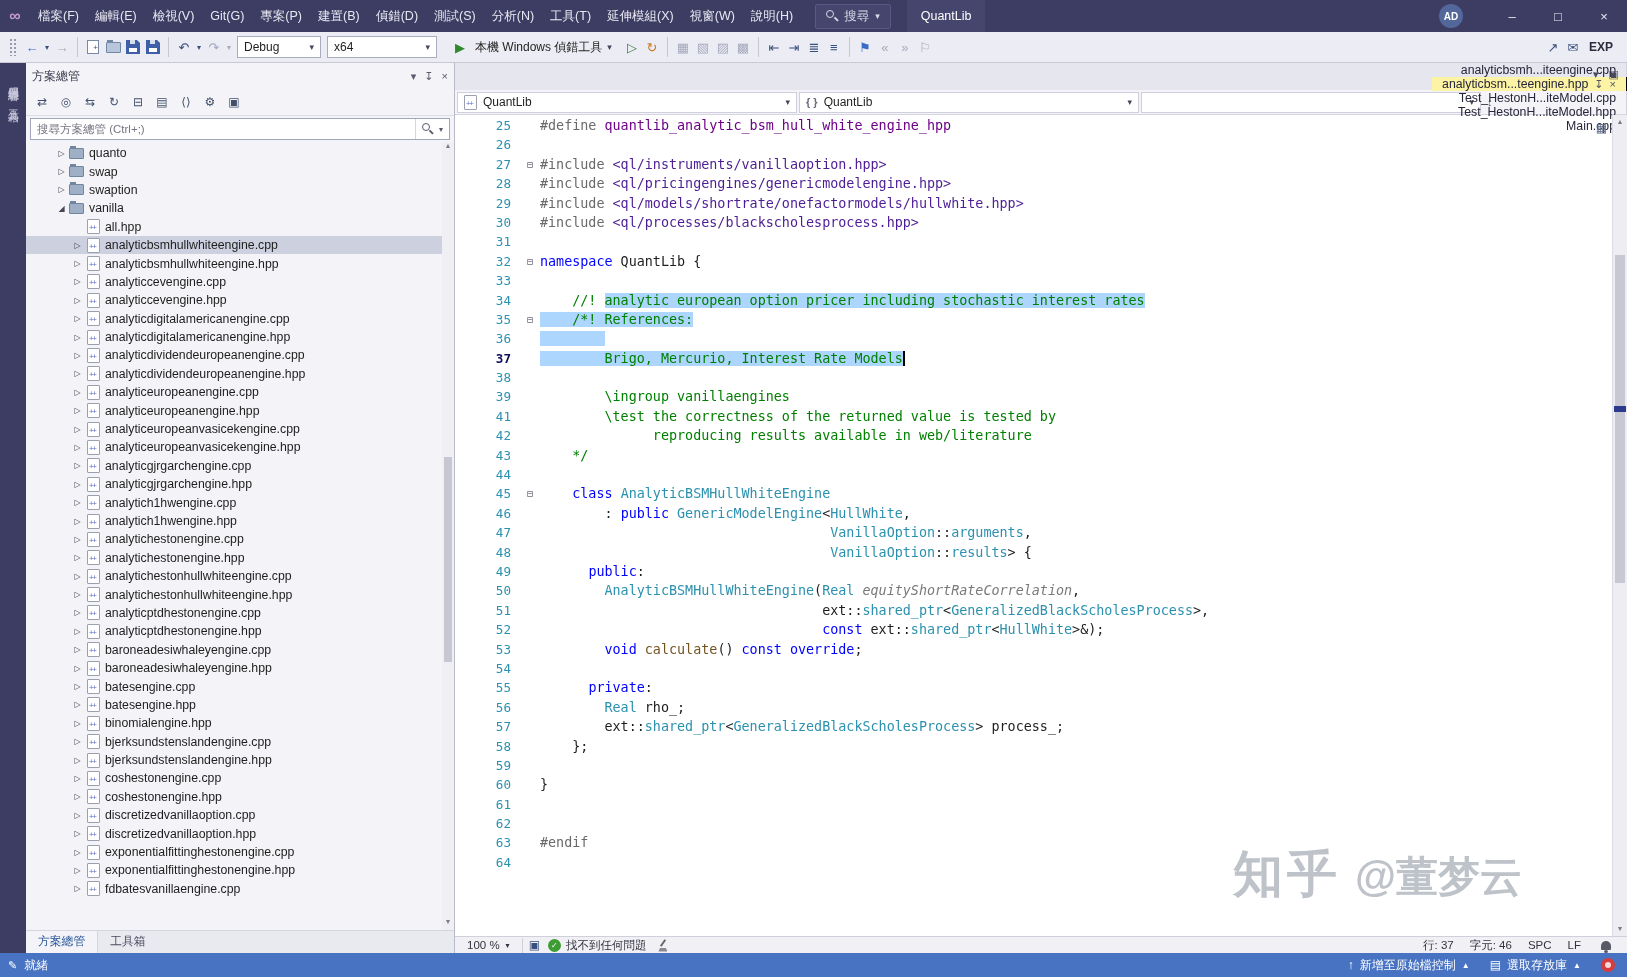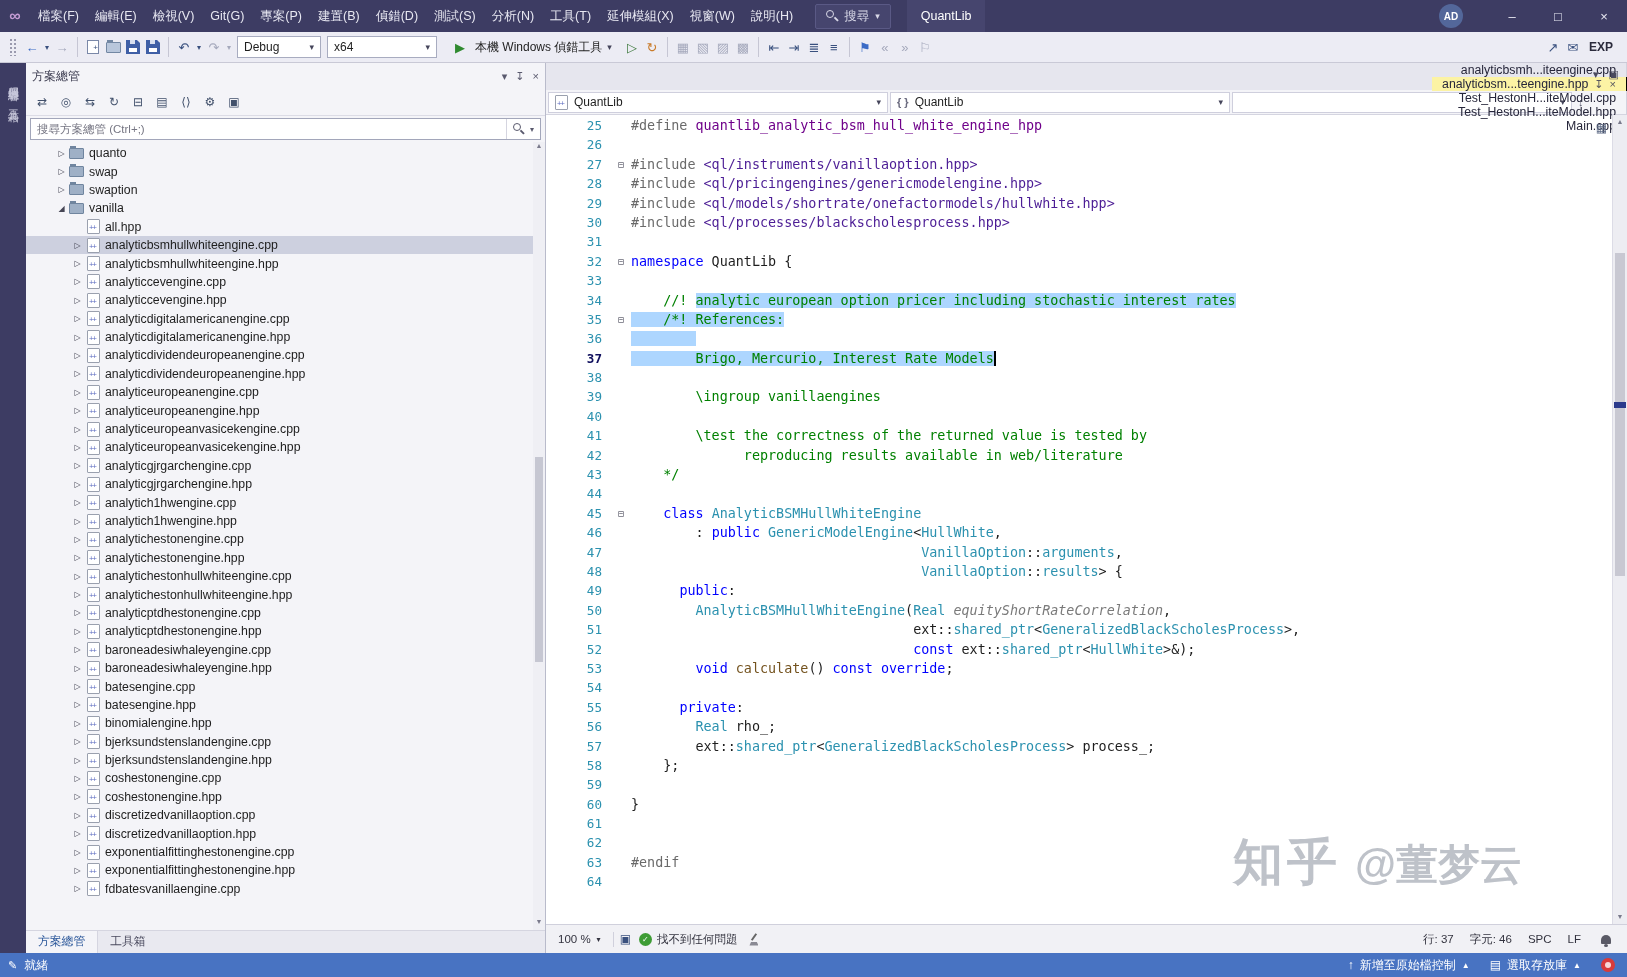--- a/index.html
+++ b/index.html
@@ -39,21 +39,21 @@
   .foic-open { width:15px; height:11px; background:#B8C6DB; border:1px solid #7287A3; border-radius:1px; position:relative; }
   .foic-open::before { content:""; position:absolute; top:-3px; left:0; width:6px; height:2px; background:#7287A3; }
   .exp-label { font-weight:bold; font-size:12px; color:#2B2B3C; margin:0 10px 0 6px; }
 
   
   .main { position:absolute; top:63px; bottom:24px; left:0; right:0; display:flex; }
   .activity { width:26px; background:#3D3C63; display:flex; flex-direction:column; align-items:center; padding-top:6px; }
   .vtab { writing-mode:vertical-rl; font-size:11px; color:#C9C9DC; padding:9px 0; letter-spacing:1px; }
 
   
-  .explorer { width:520px; background:#F4F4F8; border-right:1px solid #B9BBCB; display:flex; flex-direction:column; }
+  .explorer { width:429px; background:#F4F4F8; border-right:1px solid #B9BBCB; display:flex; flex-direction:column; }
   .xheader { height:26px; display:flex; align-items:center; padding:0 6px; font-size:12px; color:#3B3B4F; }
   .xheader .hicons { margin-left:auto; display:flex; gap:8px; color:#5A5A6E; font-size:11px; }
   .xtoolbar { height:27px; display:flex; align-items:center; gap:4px; padding:0 6px; border-bottom:1px solid #DCDCE6; }
   .xicon { min-width:20px; height:20px; display:flex; align-items:center; justify-content:center; font-size:12px; color:#41506B; }
   .xsearch { height:26px; padding:2px 4px; display:flex; }
   .xsearch .sbox { flex:1; display:flex; align-items:center; border:1px solid #A2A6BA; background:#FFFFFF; }
   .xsearch input { flex:1; border:none; outline:none; font-family:"Liberation Sans",sans-serif; font-size:11.5px; padding:0 6px; color:#1E1E1E; background:transparent; }
   .xsearch input::placeholder { color:#767683; }
   .xsearch .sic { display:flex; align-items:center; gap:5px; padding:0 6px; border-left:1px solid #D5D5E0; color:#5A5A6E; height:100%; }
   .tree { flex:1; position:relative; overflow:hidden; padding-top:2px; }
@@ -100,21 +100,21 @@
   .caret { display:inline-block; width:2px; height:15px; background:#000; vertical-align:middle; margin-left:0px; }
   .watermark { position:absolute; right:105px; bottom:28px; color:#BEC2C9; font-weight:bold; display:flex; align-items:baseline; gap:14px; pointer-events:none; }
   .watermark .wm-brand { font-size:50px; letter-spacing:4px; }
   .watermark .wm-handle { font-size:42px; }
   .vscroll { width:15px; background:#EDEDF2; border-left:1px solid #DCDCE6; position:relative; flex:none; }
   .vscroll .sarr { position:absolute; left:0; right:0; height:14px; font-size:7px; text-align:center; color:#7A7A8C; line-height:14px; }
   .vscroll .thumb { position:absolute; left:2px; right:2px; top:17%; height:40%; background:#C8C8D2; }
   .vscroll .caretmark { position:absolute; left:1px; right:1px; top:35.5%; height:6px; background:#2B3A8C; }
   .editor-opts { position:absolute; right:20px; top:6px; color:#5F6C86; font-size:12px; }
 
-  .editor-status { height:29px; background:#F1F1F5; border-top:1px solid #D0D0DC; display:flex; align-items:center; font-size:11.5px; color:#33333F; padding:0 6px; }
+  .editor-status { height:17px; background:#F1F1F5; border-top:1px solid #D0D0DC; display:flex; align-items:center; font-size:11.5px; color:#33333F; padding:0 6px; }
   .zoom { display:flex; align-items:center; gap:6px; padding:0 6px; }
   .zoom .chev { font-size:8px; }
   .esep { width:1px; height:15px; background:#D0D0DC; margin:0 6px; }
   .okdot { width:13px; height:13px; border-radius:50%; background:#3E9C35; color:#FFF; font-size:8px; display:flex; align-items:center; justify-content:center; margin-right:5px; }
   .health { display:flex; align-items:center; }
   .broom { width:13px; height:13px; position:relative; margin:0 10px; }
   .broom::before { content:""; position:absolute; left:6px; top:0; width:2px; height:8px; background:#666; transform:rotate(35deg); }
   .broom::after { content:""; position:absolute; left:2px; bottom:0; width:9px; height:4px; background:#8A8A94; clip-path:polygon(0 100%,20% 0,80% 0,100% 100%); }
   .es-right { margin-left:auto; display:flex; align-items:center; gap:16px; padding-right:10px; }
   .bell { position:relative; width:10px; height:9px; background:#5A5A66; border-radius:5px 5px 1px 1px; margin-left:4px; }
@@ -534,21 +534,20 @@
             <div class="code-line"><span class="bp"></span><span class="ln">30</span><span class="foldc"></span><span class="ctext"><span class="tk-d">#include </span><span class="tk-s">&lt;ql/processes/blackscholesprocess.hpp&gt;</span></span></div>
             <div class="code-line"><span class="bp"></span><span class="ln">31</span><span class="foldc"></span><span class="ctext"></span></div>
             <div class="code-line"><span class="bp"></span><span class="ln">32</span><span class="foldc">⊟</span><span class="ctext"><span class="tk-k">namespace</span><span class="tk-p"> QuantLib {</span></span></div>
             <div class="code-line"><span class="bp"></span><span class="ln">33</span><span class="foldc"></span><span class="ctext"></span></div>
             <div class="code-line"><span class="bp"></span><span class="ln">34</span><span class="foldc"></span><span class="ctext"><span class="tk-p">    </span><span class="tk-c">//! </span><span class="tk-c sel">analytic european option pricer including stochastic interest rates</span></span></div>
             <div class="code-line"><span class="bp"></span><span class="ln">35</span><span class="foldc">⊟</span><span class="ctext"><span class="tk-c sel">    /*! References:</span></span></div>
             <div class="code-line"><span class="bp"></span><span class="ln">36</span><span class="foldc"></span><span class="ctext"><span class="tk-p sel">        </span></span></div>
             <div class="code-line"><span class="bp"></span><span class="ln cur">37</span><span class="foldc"></span><span class="ctext"><span class="tk-c sel">        Brigo, Mercurio, Interest Rate Models</span><span class="caret"></span></span></div>
             <div class="code-line"><span class="bp"></span><span class="ln">38</span><span class="foldc"></span><span class="ctext"></span></div>
             <div class="code-line"><span class="bp"></span><span class="ln">39</span><span class="foldc"></span><span class="ctext"><span class="tk-c">        \ingroup vanillaengines</span></span></div>
-            <div class="code-line"><span class="bp"></span><span class="ln">40</span><span class="foldc"></span><span class="ctext"></span></div>
             <div class="code-line"><span class="bp"></span><span class="ln">41</span><span class="foldc"></span><span class="ctext"><span class="tk-c">        \test the correctness of the returned value is tested by</span></span></div>
             <div class="code-line"><span class="bp"></span><span class="ln">42</span><span class="foldc"></span><span class="ctext"><span class="tk-c">              reproducing results available in web/literature</span></span></div>
             <div class="code-line"><span class="bp"></span><span class="ln">43</span><span class="foldc"></span><span class="ctext"><span class="tk-c">    */</span></span></div>
             <div class="code-line"><span class="bp"></span><span class="ln">44</span><span class="foldc"></span><span class="ctext"></span></div>
             <div class="code-line"><span class="bp"></span><span class="ln">45</span><span class="foldc">⊟</span><span class="ctext"><span class="tk-p">    </span><span class="tk-k">class</span><span class="tk-p"> </span><span class="tk-t">AnalyticBSMHullWhiteEngine</span></span></div>
             <div class="code-line"><span class="bp"></span><span class="ln">46</span><span class="foldc"></span><span class="ctext"><span class="tk-p">        : </span><span class="tk-k">public</span><span class="tk-p"> </span><span class="tk-t">GenericModelEngine</span><span class="tk-p">&lt;</span><span class="tk-t">HullWhite</span><span class="tk-p">,</span></span></div>
             <div class="code-line"><span class="bp"></span><span class="ln">47</span><span class="foldc"></span><span class="ctext"><span class="tk-p">                                    </span><span class="tk-t">VanillaOption</span><span class="tk-p">::</span><span class="tk-t">arguments</span><span class="tk-p">,</span></span></div>
             <div class="code-line"><span class="bp"></span><span class="ln">48</span><span class="foldc"></span><span class="ctext"><span class="tk-p">                                    </span><span class="tk-t">VanillaOption</span><span class="tk-p">::</span><span class="tk-t">results</span><span class="tk-p">&gt; {</span></span></div>
             <div class="code-line"><span class="bp"></span><span class="ln">49</span><span class="foldc"></span><span class="ctext"><span class="tk-p">      </span><span class="tk-k">public</span><span class="tk-p">:</span></span></div>
             <div class="code-line"><span class="bp"></span><span class="ln">50</span><span class="foldc"></span><span class="ctext"><span class="tk-p">        </span><span class="tk-t">AnalyticBSMHullWhiteEngine</span><span class="tk-p">(</span><span class="tk-t">Real</span><span class="tk-p"> </span><span class="tk-a">equityShortRateCorrelation</span><span class="tk-p">,</span></span></div>

